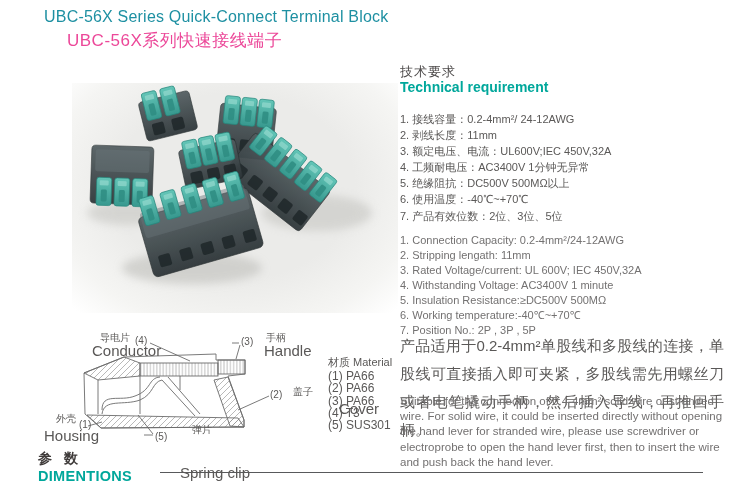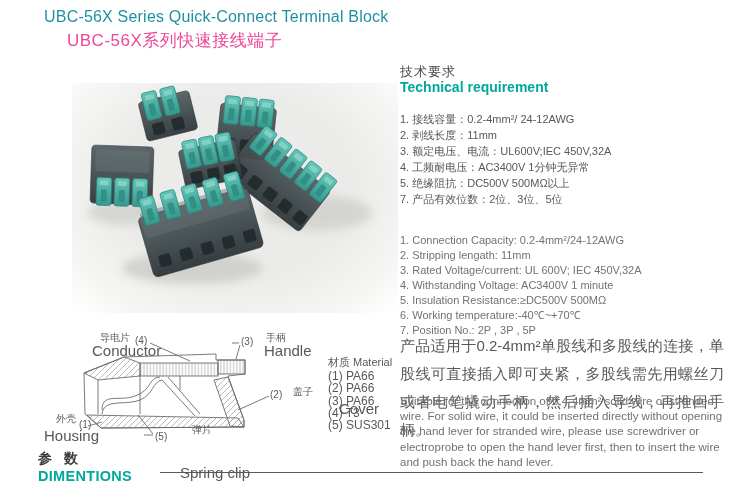--- a/index.html
+++ b/index.html
@@ -145,20 +145,21 @@
 
   <div class="abs h-cn">技术要求</div>
   <div class="abs h-en">Technical requirement</div>
 
   <div class="abs specs-cn">
     <div>1. 接线容量：0.2-4mm²/ 24-12AWG</div>
     <div>2. 剥线长度：11mm</div>
     <div>3. 额定电压、电流：UL600V;IEC 450V,32A</div>
     <div>4. 工频耐电压：AC3400V 1分钟无异常</div>
     <div>5. 绝缘阻抗：DC500V 500MΩ以上</div>
+    <div>6. 使用温度：-40℃~+70℃</div>
     <div>7. 产品有效位数：2位、3位、5位</div>
   </div>
 
   <div class="abs specs-en">
     <div>1. Connection Capacity: 0.2-4mm²/24-12AWG</div>
     <div>2. Stripping lengath: 11mm</div>
     <div>3. Rated Voltage/current: UL 600V; IEC 450V,32A</div>
     <div>4. Withstanding Voltage: AC3400V 1 minute</div>
     <div>5. Insulation Resistance:≥DC500V 500MΩ</div>
     <div>6. Working temperature:-40℃~+70℃</div>

